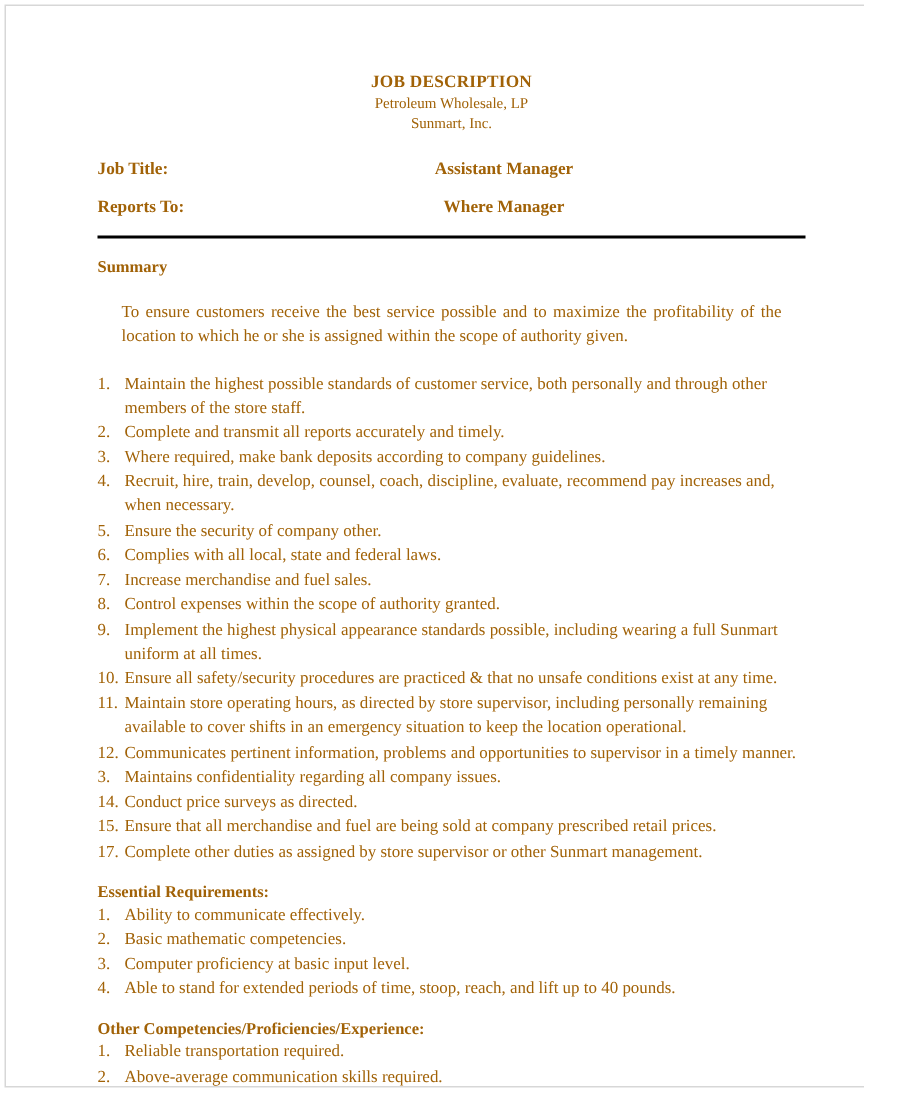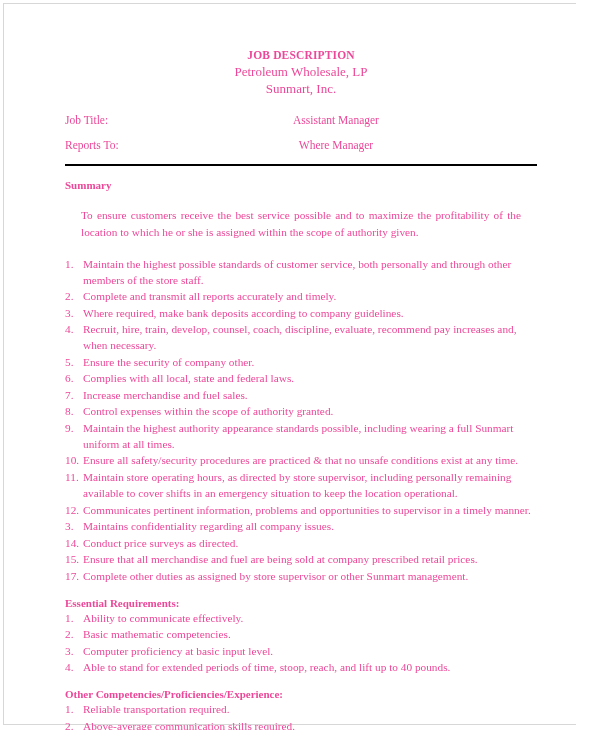--- a/index.html
+++ b/index.html
@@ -8,21 +8,21 @@
     background: #ffffff;
   }
   #page {
     position: relative;
     width: 576px;
     height: 730px;
     background: #ffffff;
     box-sizing: border-box;
     overflow: hidden;
     font-family: "Liberation Serif", "DejaVu Serif", serif;
-    color: #ec4899;
+    color: #a16207;
   }
   #page-border {
     position: absolute;
     left: 3px;
     top: 3px;
     width: 575px;
     height: 722px;
     border: 1px solid #d7d7d7;
     box-sizing: border-box;
     pointer-events: none;
@@ -37,26 +37,27 @@
   .doc-header {
     text-align: center;
     line-height: 1.32;
   }
   .doc-title {
     font-weight: bold;
     font-size: 11.5px;
     letter-spacing: 0.15px;
   }
   .doc-org {
-    font-size: 13px;
+    font-size: 10px;
     font-family: Liberation Serif, serif;
   }
 
   .field-block {
     margin-top: 17px;
+    font-weight: bold;
   }
   .field-row {
     display: flex;
     align-items: baseline;
     margin-bottom: 13px;
     font-size: 11.5px;
   }
   .field-label {
     width: 70px;
     flex: 0 0 70px;
@@ -174,21 +175,21 @@
           <li>
             <span class="num">7.</span>
             <span class="txt">Increase merchandise and fuel sales.</span>
           </li>
           <li>
             <span class="num">8.</span>
             <span class="txt">Control expenses within the scope of authority granted.</span>
           </li>
           <li>
             <span class="num">9.</span>
-            <span class="txt">Maintain the highest authority appearance standards possible, including wearing a full Sunmart uniform at all times.</span>
+            <span class="txt">Implement the highest physical appearance standards possible, including wearing a full Sunmart uniform at all times.</span>
           </li>
           <li>
             <span class="num">10.</span>
             <span class="txt">Ensure all safety/security procedures are practiced &amp; that no unsafe conditions exist at any time.</span>
           </li>
           <li>
             <span class="num">11.</span>
             <span class="txt">Maintain store operating hours, as directed by store supervisor, including personally remaining available to cover shifts in an emergency situation to keep the location operational.</span>
           </li>
           <li>

